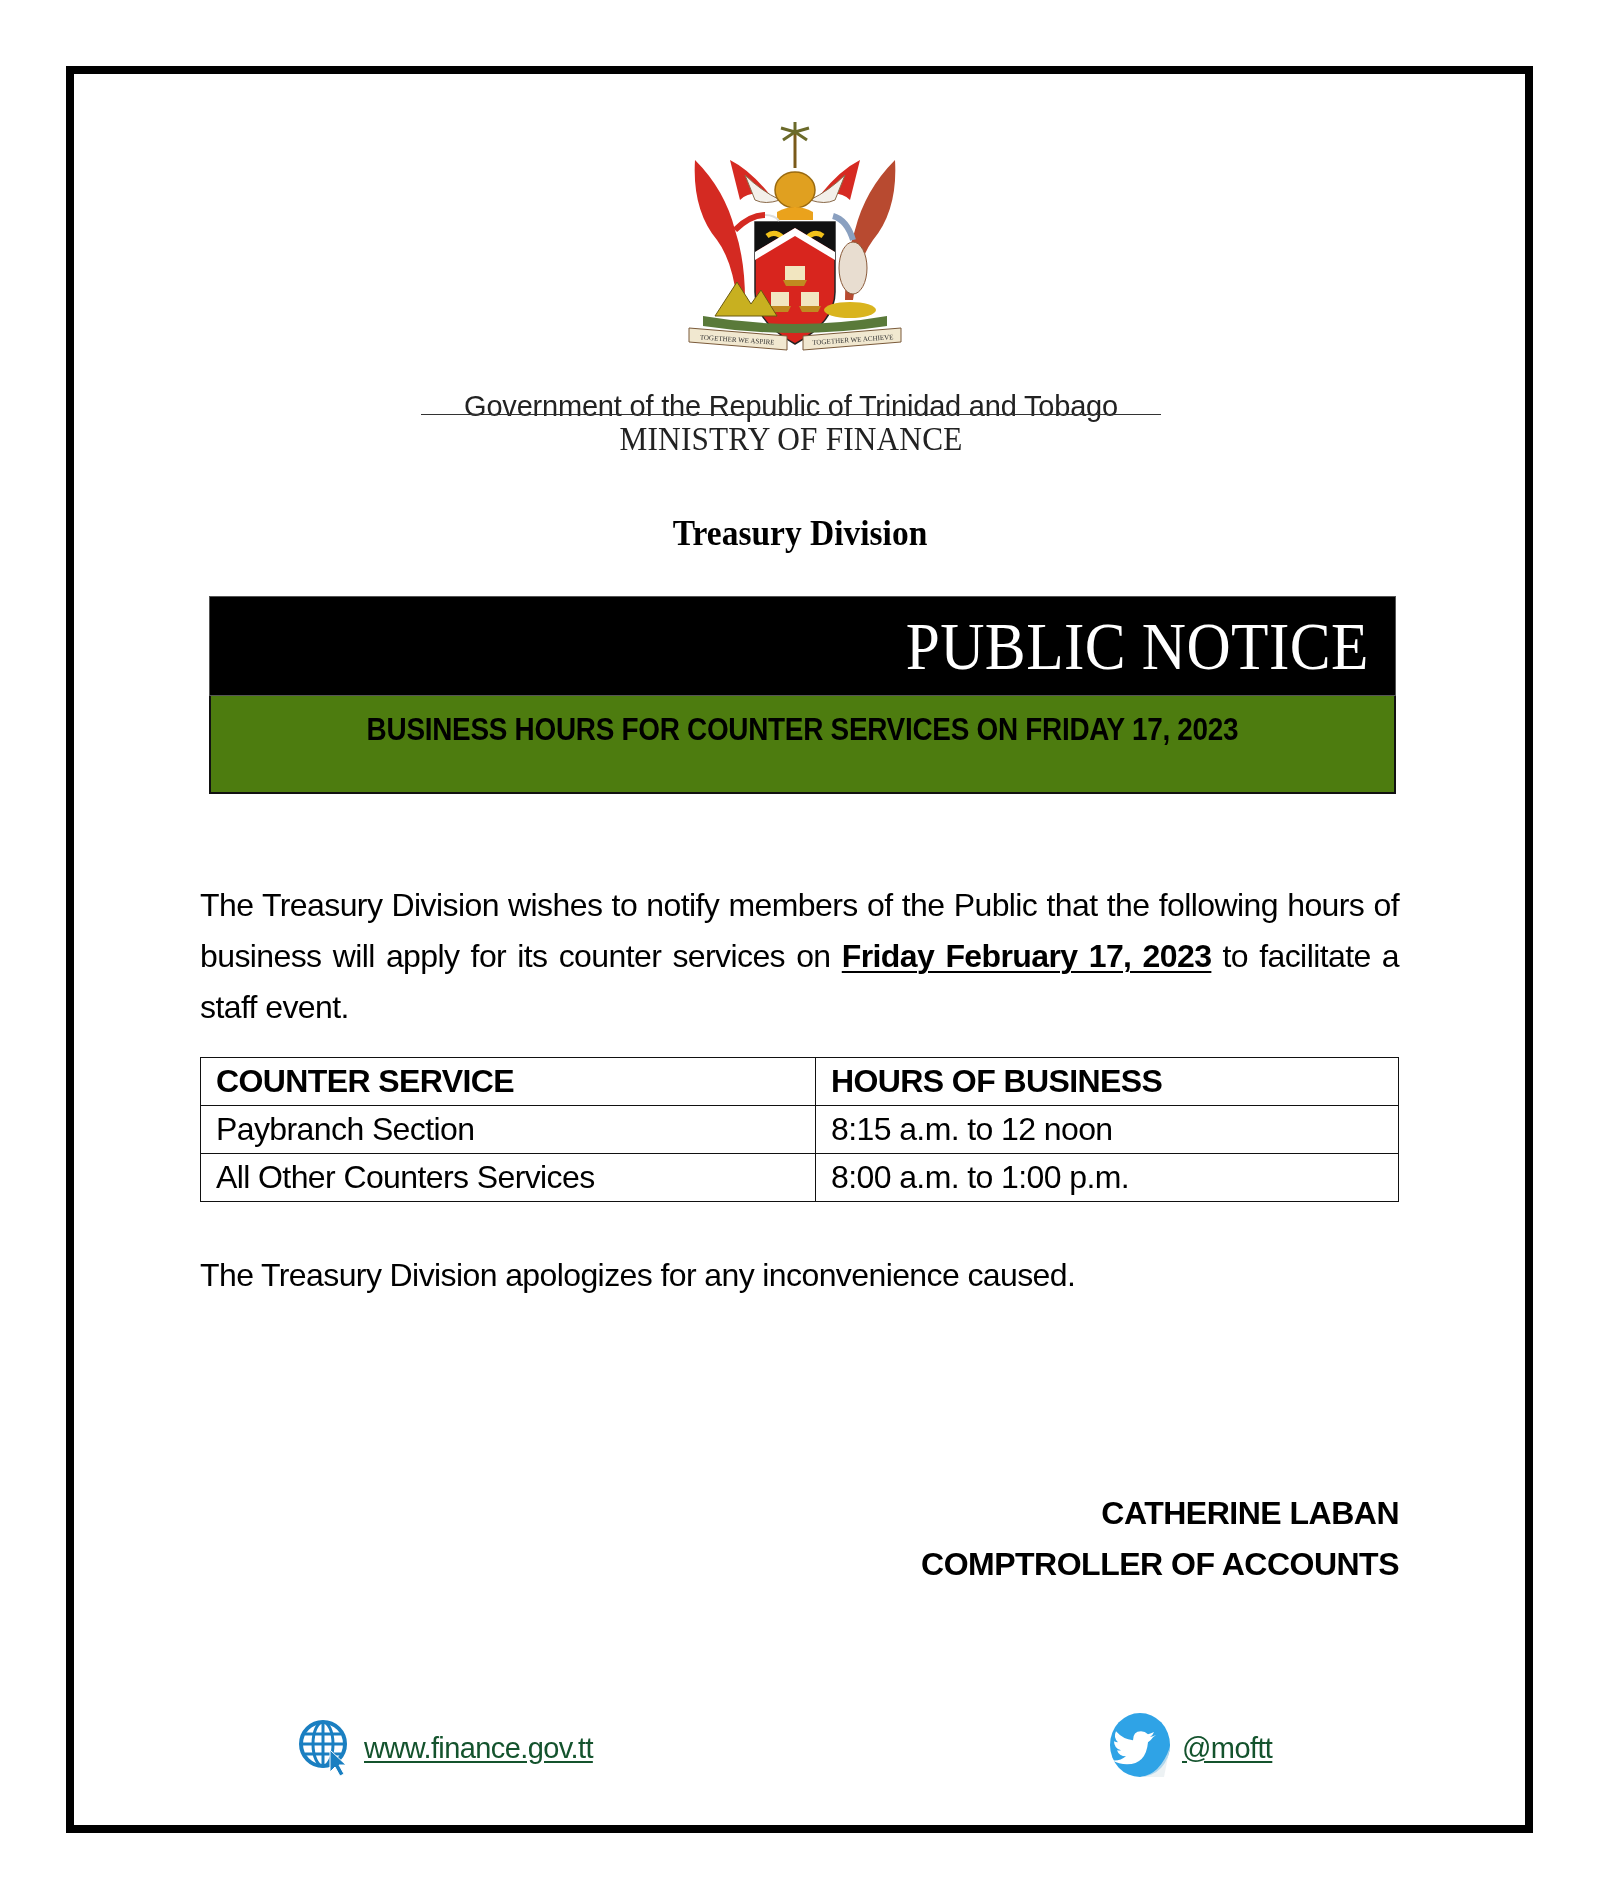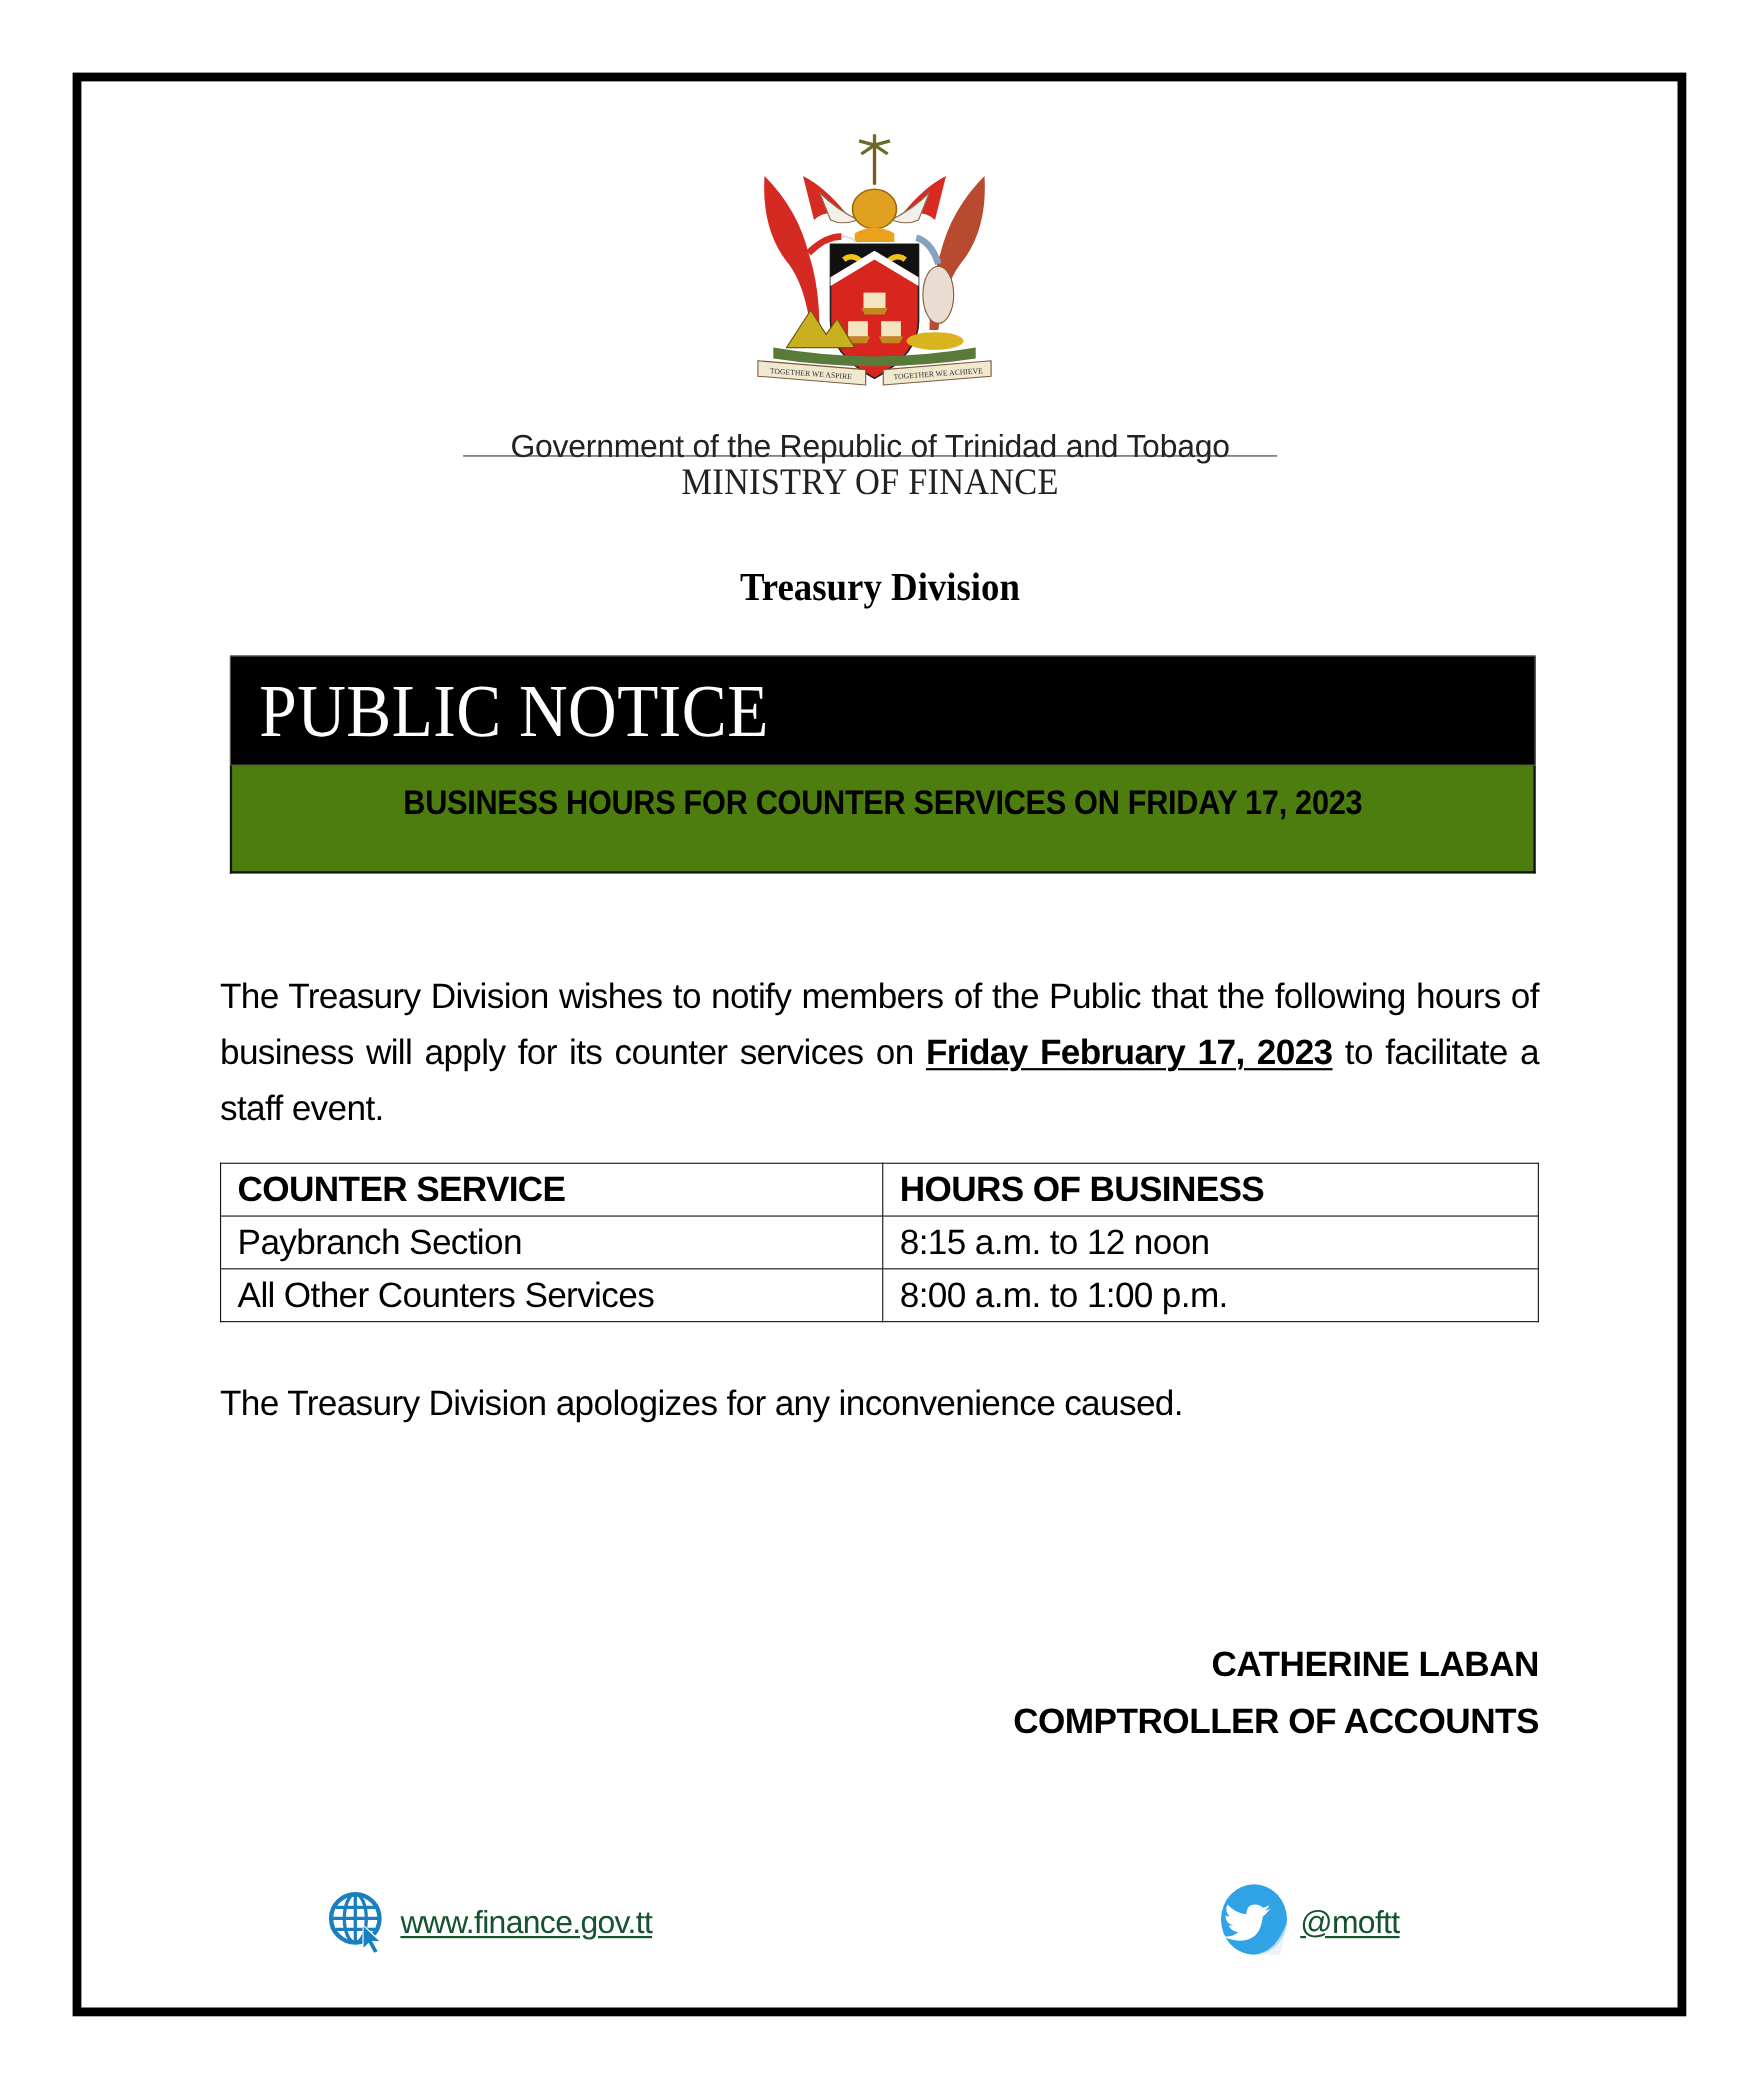--- a/index.html
+++ b/index.html
@@ -19,41 +19,41 @@
   .ministry-title { position: absolute; left: 0; top: 300px; width: 740px; text-align: center;
                     font-family: "Liberation Serif", serif; font-size: 34px; color: #222;
                     letter-spacing: 0.2px; transform: scaleX(0.92); white-space: nowrap; }
 
   .division-title { position: absolute; left: 0; top: 512px; width: 1600px; text-align: center;
                     font-family: "Liberation Serif", serif; font-weight: bold; font-size: 36px;
                     transform: scaleX(0.93); }
 
   .notice-banner { position: absolute; left: 209px; top: 596px; width: 1187px; height: 100px;
                    background: #000; border: 1px solid #555; box-sizing: border-box;
-                   display: flex; align-items: center; justify-content: flex-start; }
+                   display: flex; align-items: center; justify-content: flex-end; }
   .notice-banner span { font-family: "Liberation Serif", serif; color: #fff; font-size: 68px;
                         letter-spacing: 0.5px; transform: scaleX(0.9); display: inline-block; }
 
   .subject-box { position: absolute; left: 209px; top: 696px; width: 1187px; height: 98px;
                  background: #4d7c0f; border: 2px solid #111; border-top: none;
                  box-sizing: border-box; }
   .subject-box span { position: absolute; left: 0; right: 0; top: 16px; text-align: center;
                       font-weight: bold; font-size: 31px; letter-spacing: -0.3px;
                       transform: scaleX(0.9); display: block; white-space: nowrap; }
 
   .body-text { position: absolute; left: 200px; width: 1199px; font-size: 32px;
                line-height: 51px; transform-origin: left top; }
   .para-1 { top: 880px; text-align: justify; text-align-last: left; letter-spacing: -0.6px; }
   .para-1 .em { font-weight: bold; text-decoration: underline; text-decoration-thickness: 2px;
                 text-underline-offset: 4px; }
 
   .hours-table { position: absolute; left: 200px; top: 1057px; width: 1199px;
                  border-collapse: collapse; font-size: 32px; letter-spacing: -0.6px; }
   .hours-table th, .hours-table td { border: 1.5px solid #111; text-align: left;
-                 padding: 0 3px 0 15px; height: 47px; line-height: 47px; white-space: nowrap; }
+                 padding: 0 16px 0 15px; height: 47px; line-height: 47px; white-space: nowrap; }
   .hours-table th { font-weight: bold; }
   .hours-table .col-1 { width: 583px; }
 
   .para-2 { top: 1250px; letter-spacing: -0.6px; }
 
   .signature { position: absolute; right: 201px; top: 1488px; text-align: right;
                font-weight: bold; font-size: 32px; line-height: 51px; letter-spacing: -0.5px; }
 
   .footer-links { position: absolute; left: 296px; top: 1713px; height: 70px; width: 1000px; }
   .footer-link { position: absolute; top: 0; height: 70px; display: flex; align-items: center; }

